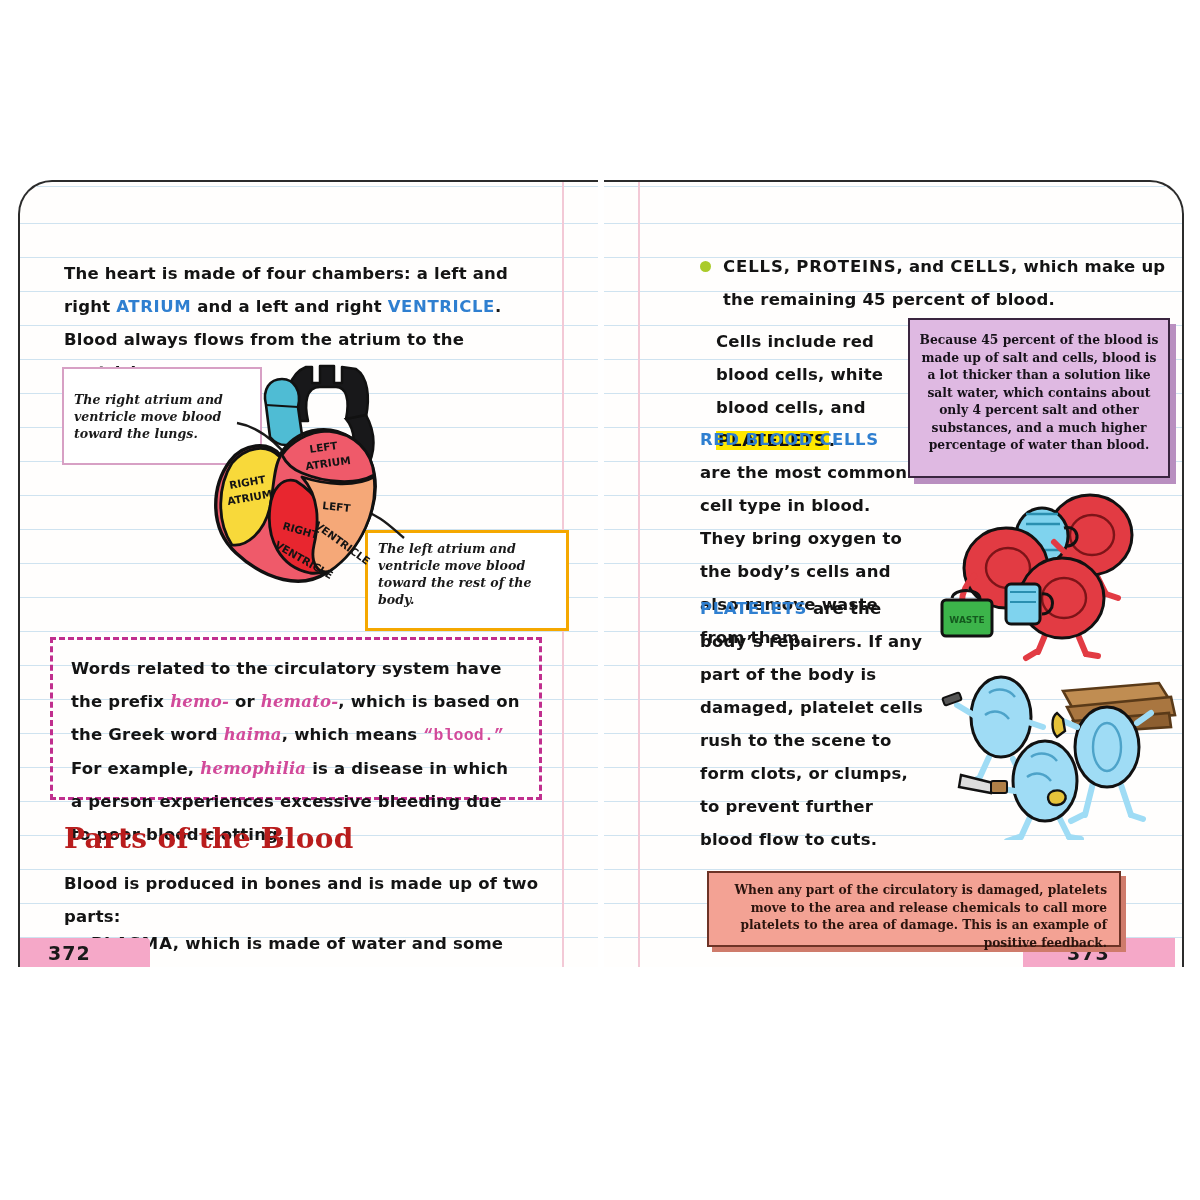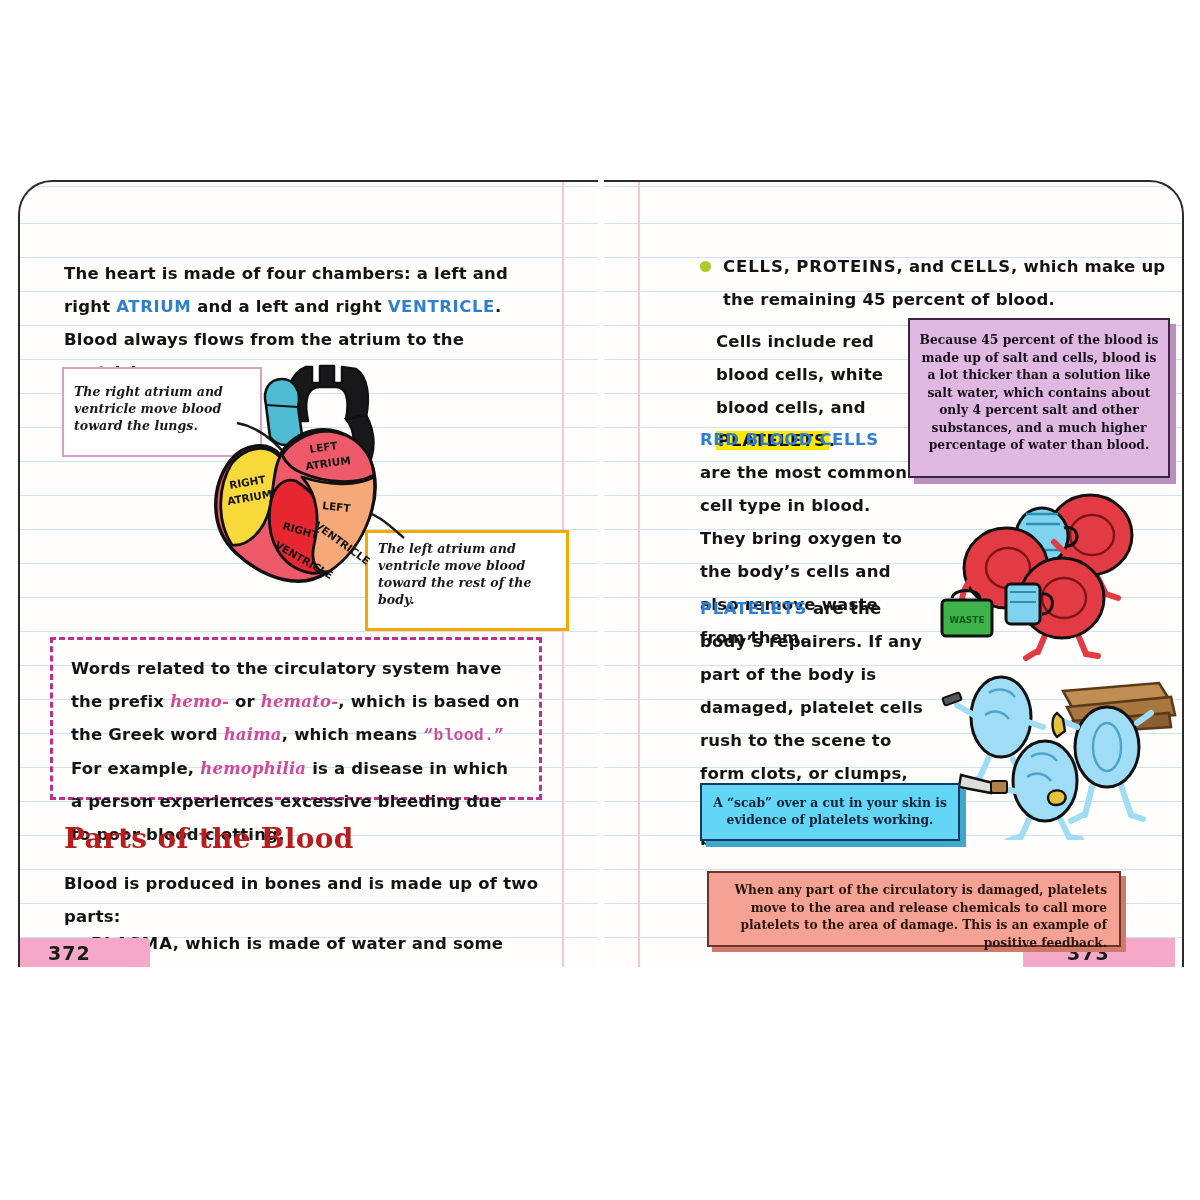--- a/index.html
+++ b/index.html
@@ -84,21 +84,21 @@
   #b-salt{left:700px;top:70px;width:470px;}
 
   
   #heart-figure{position:absolute;left:150px;top:175px;width:260px;height:240px;}
 
   
   .note-box{position:absolute;background:#ffffff;}
   #note-right{
     left:42px;top:185px;width:178px;height:68px;
     border:2px solid #d7a0c4;
-    padding:14px 8px 4px 10px;
+    padding:22px 8px 4px 10px;
   }
   .note-text{
     font-family:"DejaVu Serif", serif;
     font-style:italic;font-weight:700;
     font-size:12.6px;line-height:17px;color:#1a1a1a;
   }
   #note-left{
     left:345px;top:348px;width:180px;height:84px;
     border:3px solid #f5a800;
     padding:7px 8px 4px 10px;
@@ -389,21 +389,18 @@
           <g>
             <path d="M26,110 L58,118 L56,128 L24,122 Z" fill="#dcdcdc" stroke="#111" stroke-width="2.4"></path>
             <rect x="56" y="116" width="16" height="12" rx="2" fill="#b08048" stroke="#111" stroke-width="2"></rect>
           </g>
 
           <path d="M118,126 C132,122 136,138 122,140 C112,141 110,129 118,126 Z" fill="#e6c33a" stroke="#111" stroke-width="2.4"></path>
         </g>
       </svg>
     </div>
 
-    <div id="callout-blue">
-      <div class="callout-serif">A “scab” over a cut in your skin is evidence of platelets working.</div>
-    </div>
 
     <div id="callout-salmon">
       <div class="callout-serif">When any part of the circulatory is damaged, platelets move to the area and release chemicals to call more platelets to the area of damage. This is an example of positive feedback.</div>
     </div>
   </div>
 </div>
 
 </body></html>

